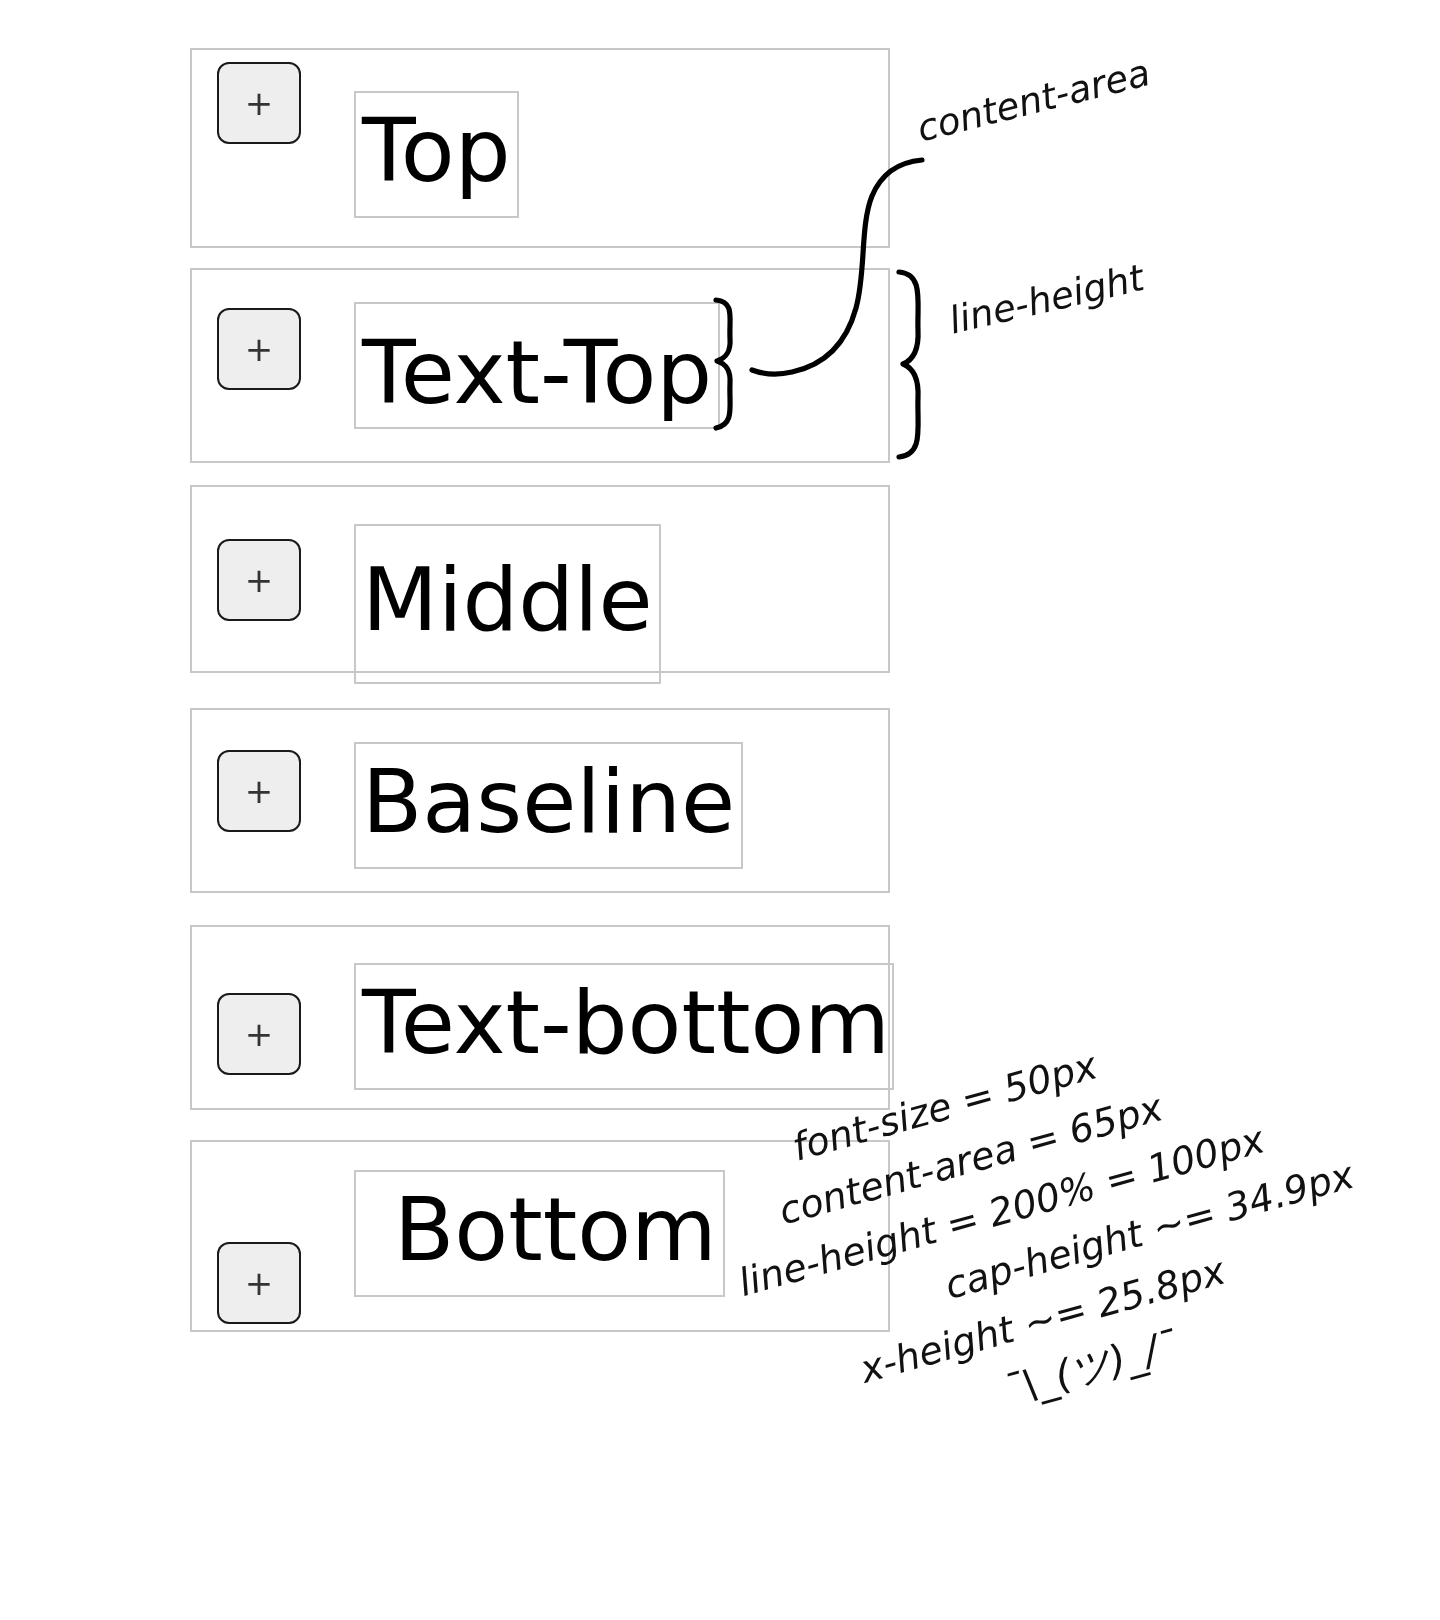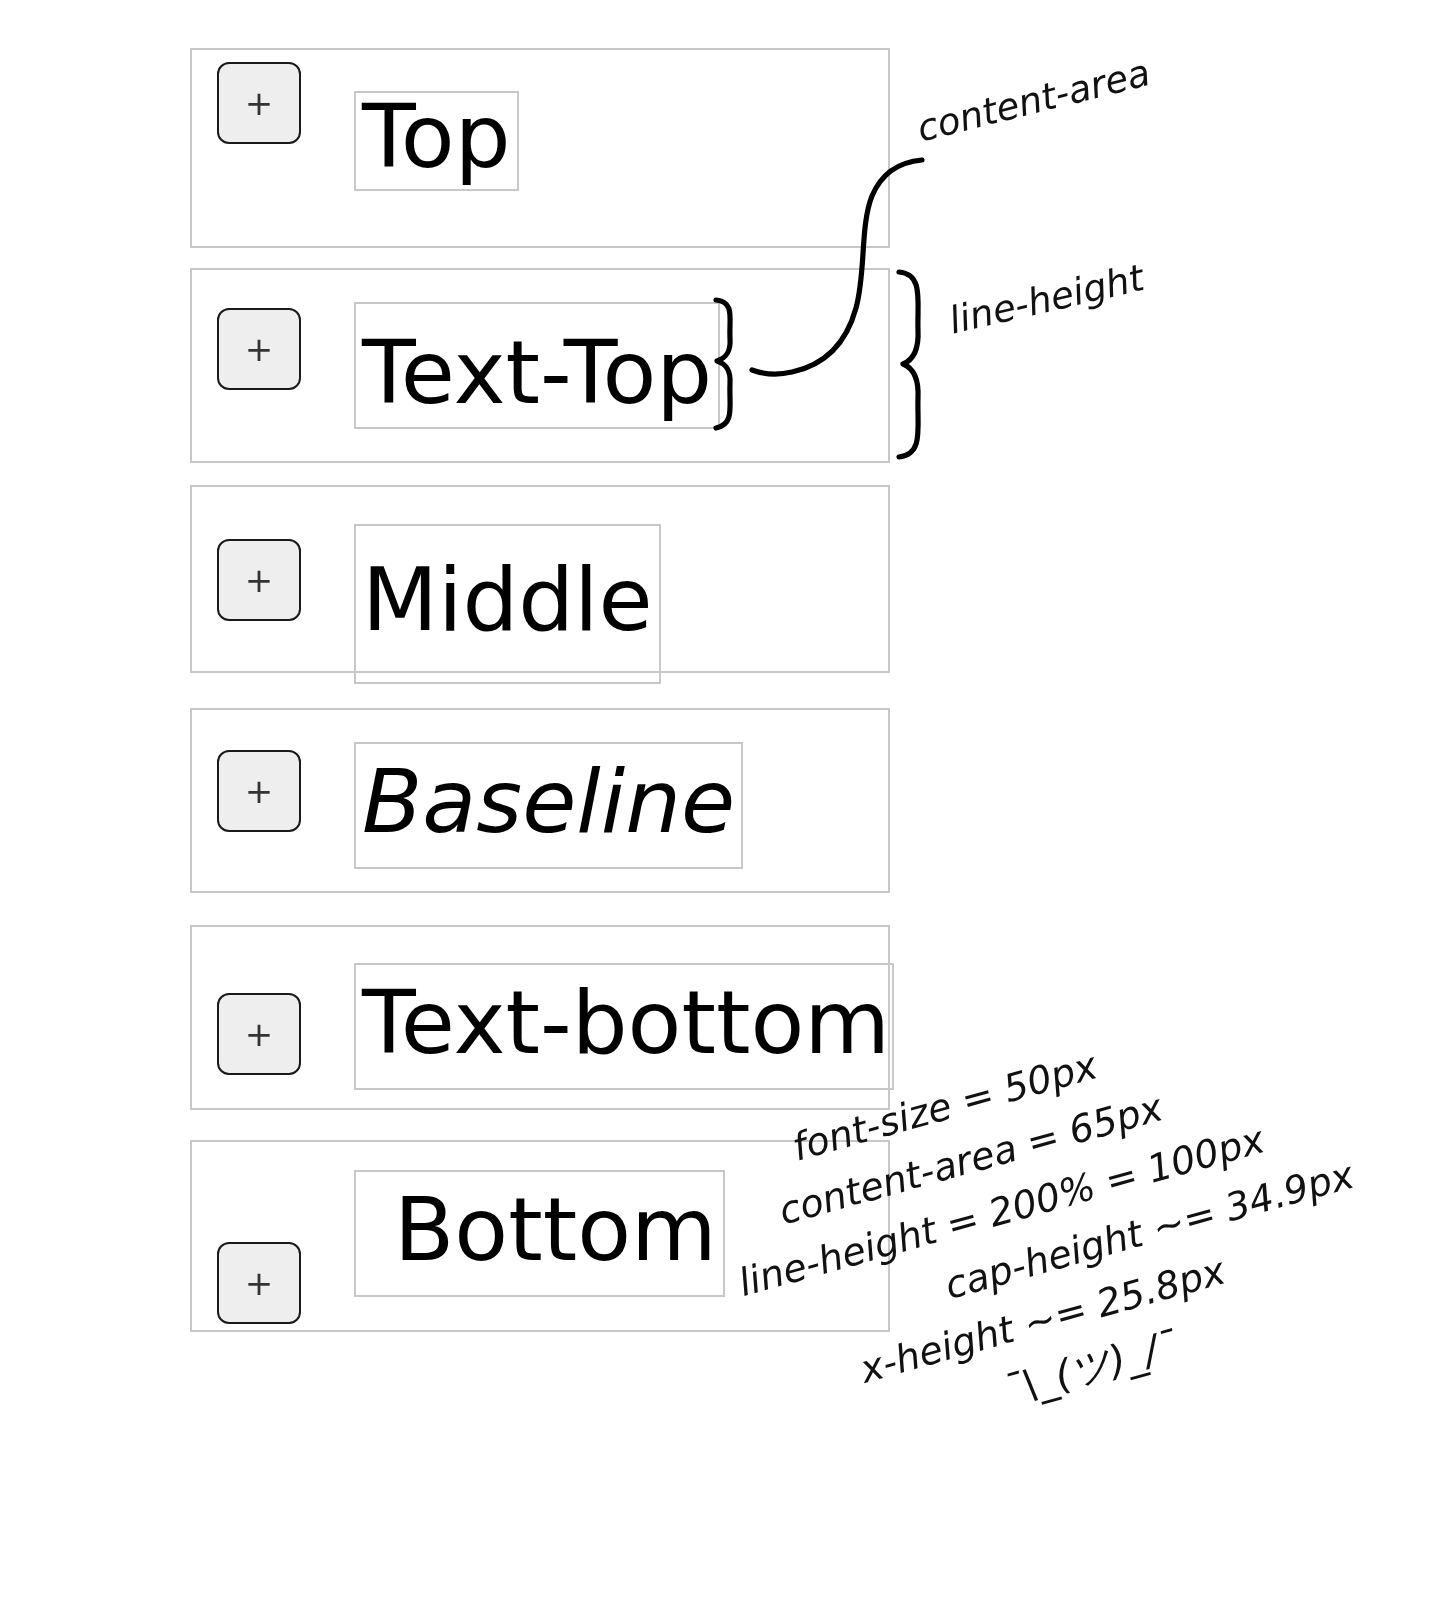--- a/index.html
+++ b/index.html
@@ -148,21 +148,21 @@
 
 <div id="stage">
 
   <div class="row" id="row-top" style="top:48px; height:200px;">
     <div style="position:absolute; left:25px; top:12px;">
       <div class="plus-btn" style="margin-left:0;">
         <span class="glyph">+</span>
       </div>
     </div>
     <div class="txt-wrap" style="position:absolute; left:140px; top:41px;">
-      <div class="txt-box" style="height:100px;">
+      <div class="txt-box" style="height:127px;">
         <span style="font-size:88px; line-height:100px; top:-4px;">Top</span>
       </div>
     </div>
   </div>
 
   <div class="row" id="row-text-top" style="top:268px; height:195px;">
     <div style="position:absolute; left:25px; top:38px;">
       <div class="plus-btn" style="margin-left:0;">
         <span class="glyph">+</span>
       </div>
@@ -188,21 +188,21 @@
   </div>
 
   <div class="row" id="row-baseline" style="top:708px; height:185px;">
     <div style="position:absolute; left:25px; top:40px;">
       <div class="plus-btn" style="margin-left:0;">
         <span class="glyph">+</span>
       </div>
     </div>
     <div class="txt-wrap" style="position:absolute; left:140px; top:32px;">
       <div class="txt-box" style="height:127px;">
-        <span style="font-size:88px; line-height:100px; top:-4px;font-style:italic;">Baseline</span>
+        <span style="font-size:88px; line-height:100px; top:-4px;">Baseline</span>
       </div>
     </div>
   </div>
 
   <div class="row" id="row-text-bottom" style="top:925px; height:185px;">
     <div style="position:absolute; left:25px; top:66px;">
       <div class="plus-btn" style="margin-left:0;">
         <span class="glyph">+</span>
       </div>
     </div>

